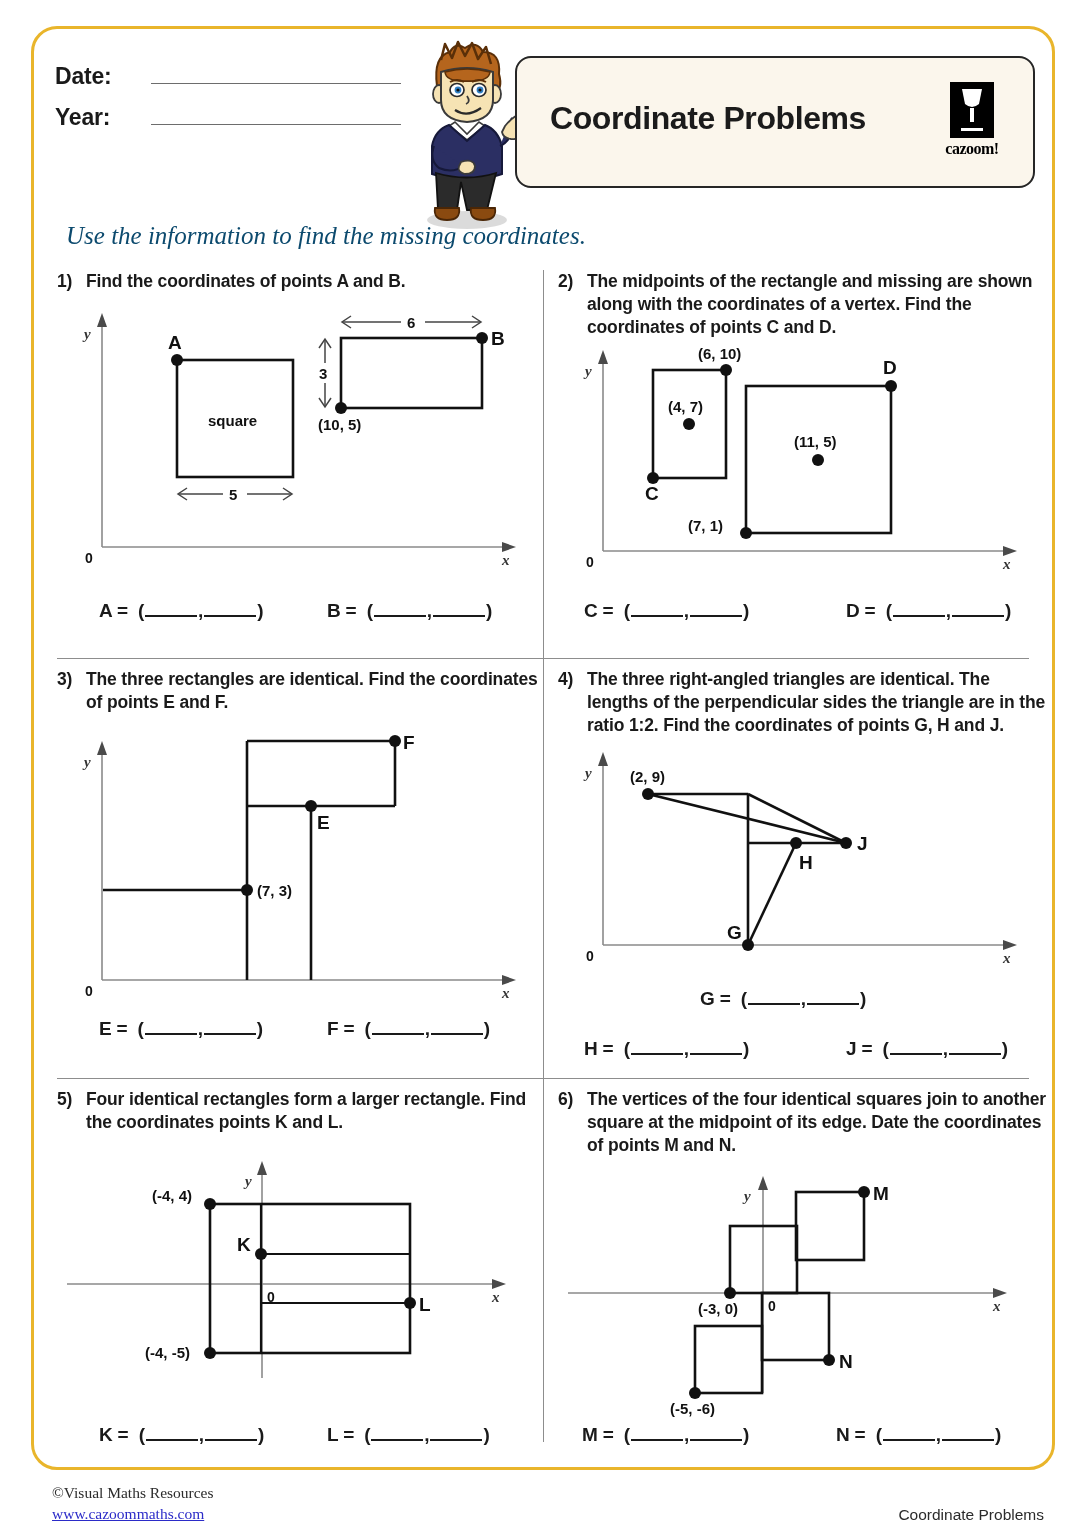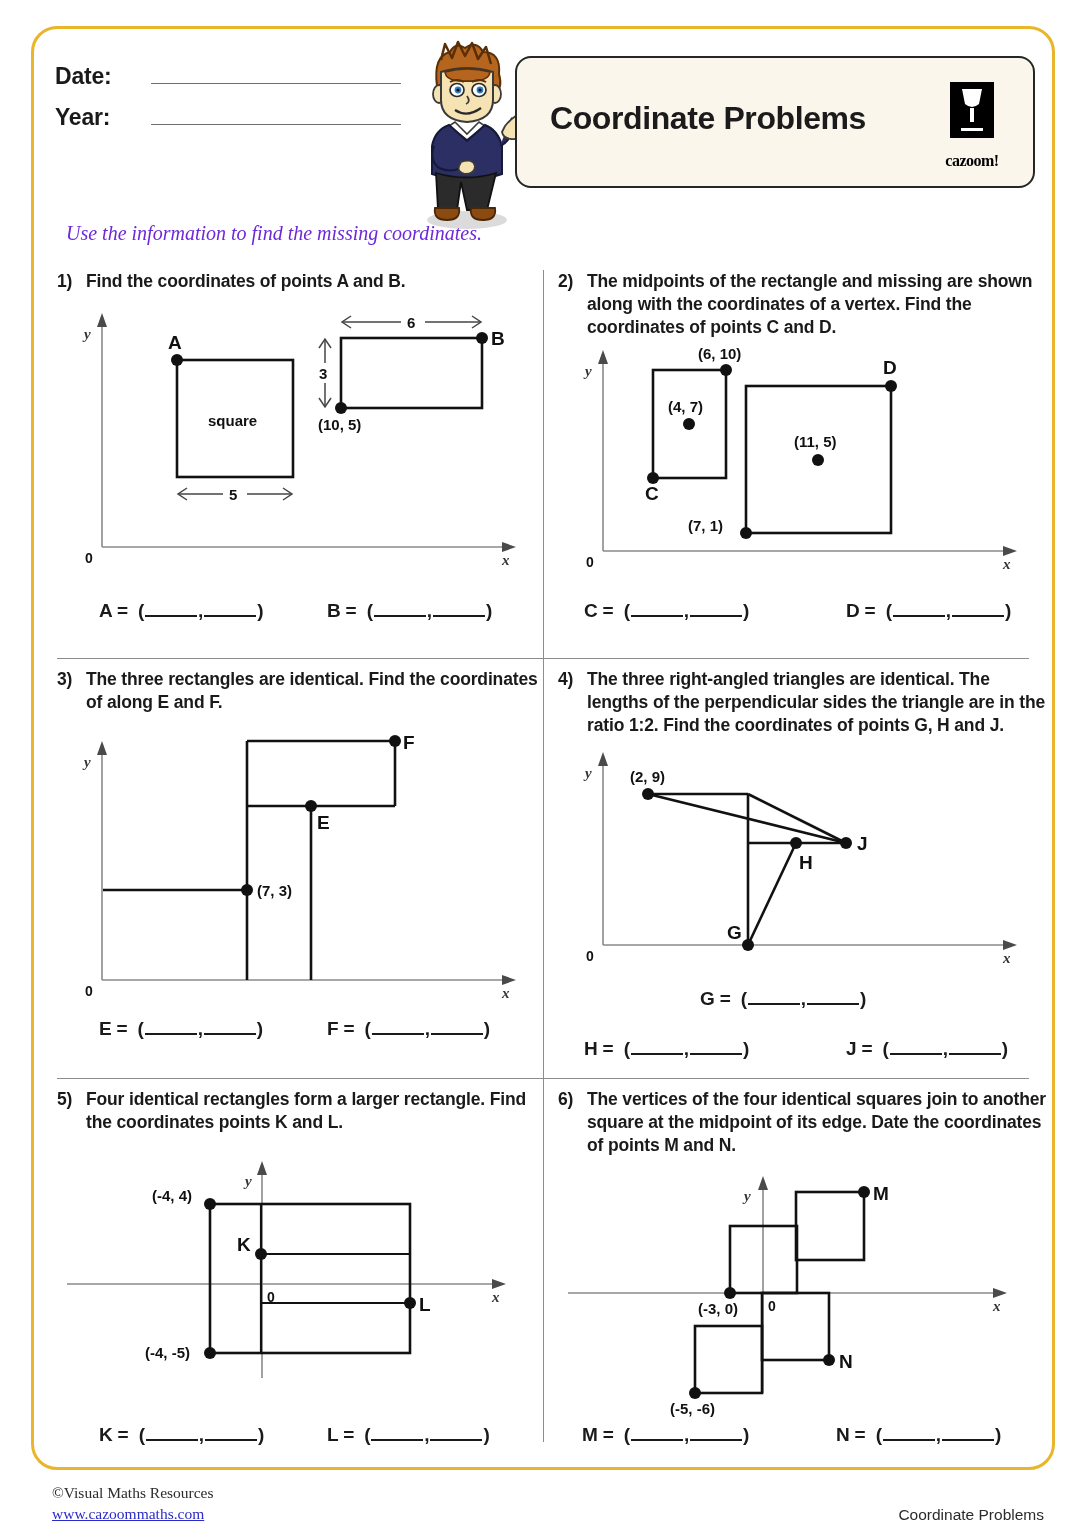--- a/index.html
+++ b/index.html
@@ -107,32 +107,32 @@
     position: absolute;
     left: 50%;
     top: 5px;
     transform: translateX(-50%);
   }
   .logo-word {
     font-family: "Liberation Serif", serif;
     font-size: 16px;
     font-weight: bold;
     letter-spacing: -0.5px;
-    margin-top: 14px;
+    margin-top: 2px;
     color: #000;
   }
 
   .instruction {
     position: absolute;
     left: 66px;
     top: 222px;
     font-family: "Liberation Serif", serif;
     font-style: italic;
-    font-size: 20px;
-    color: #6d28d9;
+    font-size: 25px;
+    color: #0c4a6e;
   }
 
   
   .qgrid {
     position: absolute;
     left: 42px;
     top: 264px;
     width: 1002px;
     height: 1182px;
   }
@@ -439,21 +439,21 @@
       <span class="ansitem" style="left:288px">
         <span>D =</span>
         &nbsp;(<span class="blank"></span>,<span class="blank"></span>)
       </span>
     </div>
   </div>
 
   <div class="qcell" style="left:15px; top:404px;">
     <div class="qhead">
       <span class="qnum">3)</span>
-      <span class="qtext">The three rectangles are identical. Find the coordinates of along E and F.</span>
+      <span class="qtext">The three rectangles are identical. Find the coordinates of points E and F.</span>
     </div>
     <div class="diagram" style="margin-top:18px">
       <svg width="470" height="262" viewBox="0 0 470 262">
         <line class="axis" x1="45" y1="248" x2="450" y2="248"></line>
         <line class="axis" x1="45" y1="248" x2="45" y2="18"></line>
         <polygon class="axhead" points="45,9 40,23 50,23"></polygon>
         <polygon class="axhead" points="459,248 445,243 445,253"></polygon>
         <text class="axlbl" x="27" y="35">y</text>
         <text class="axlbl" x="445" y="266">x</text>
         <text class="zero" x="28" y="264">0</text>

